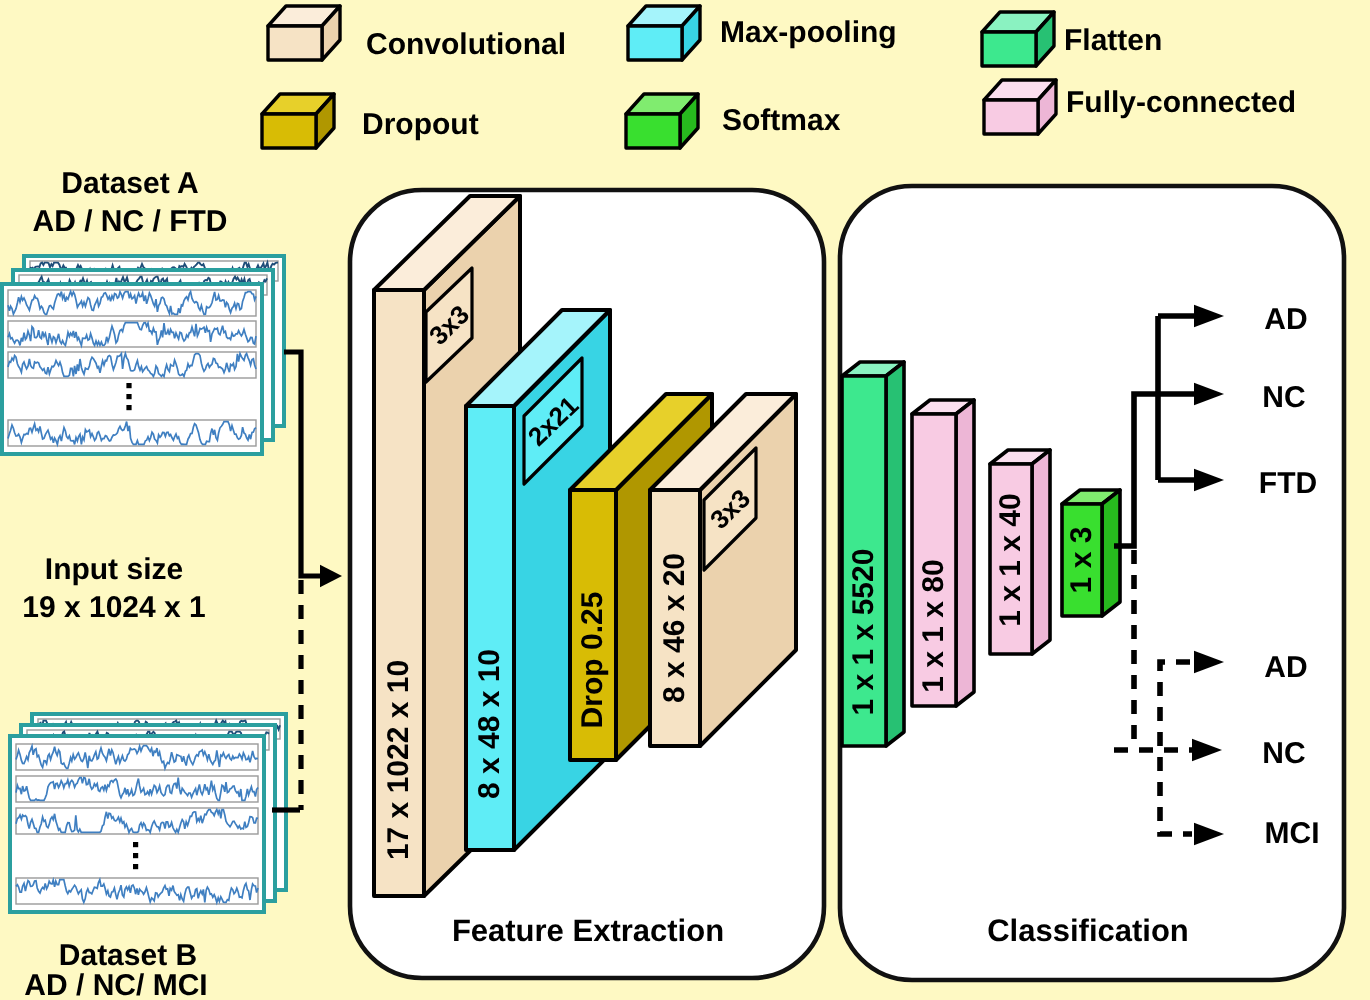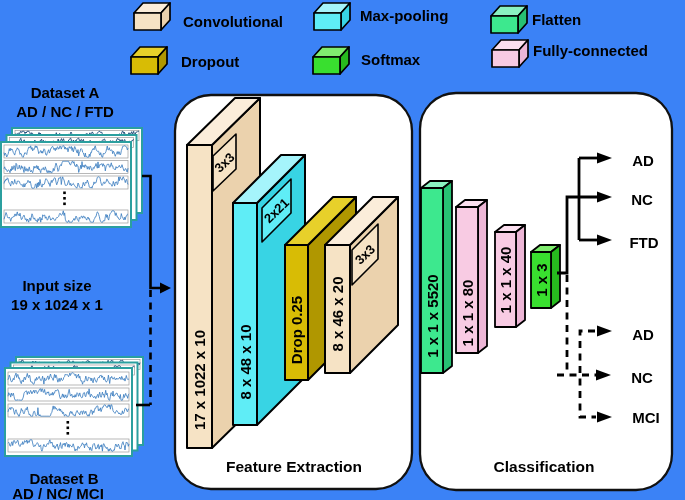--- a/index.html
+++ b/index.html
@@ -1,16 +1,16 @@
 <!DOCTYPE html>
 <html><head>
 <meta charset="utf-8">
 <style>
   html,body{margin:0;padding:0;background:#fff;}
-  .canvas{position:relative;width:685px;height:500px;background:#3b82f6;overflow:hidden;}
+  .canvas{position:relative;width:685px;height:500px;background:#fef9c3;overflow:hidden;}
   svg{display:block;}
   text{font-family:"Liberation Sans","DejaVu Sans",sans-serif;}
   .bt{font-weight:bold;font-size:15px;fill:#000;}
   .kt{font-weight:bold;font-size:13px;fill:#000;}
   .cap{font-weight:bold;font-size:15.5px;fill:#000;}
   .mid{text-anchor:middle;dominant-baseline:central;}
   .stage-box{fill:#ffffff;stroke:#111;stroke-width:2.3;}
   .blk{stroke:#000;stroke-width:2;stroke-linejoin:round;}
   .bar{stroke:#000;stroke-width:1.8;stroke-linejoin:round;}
   .cube{stroke:#000;stroke-width:1.7;stroke-linejoin:round;}

